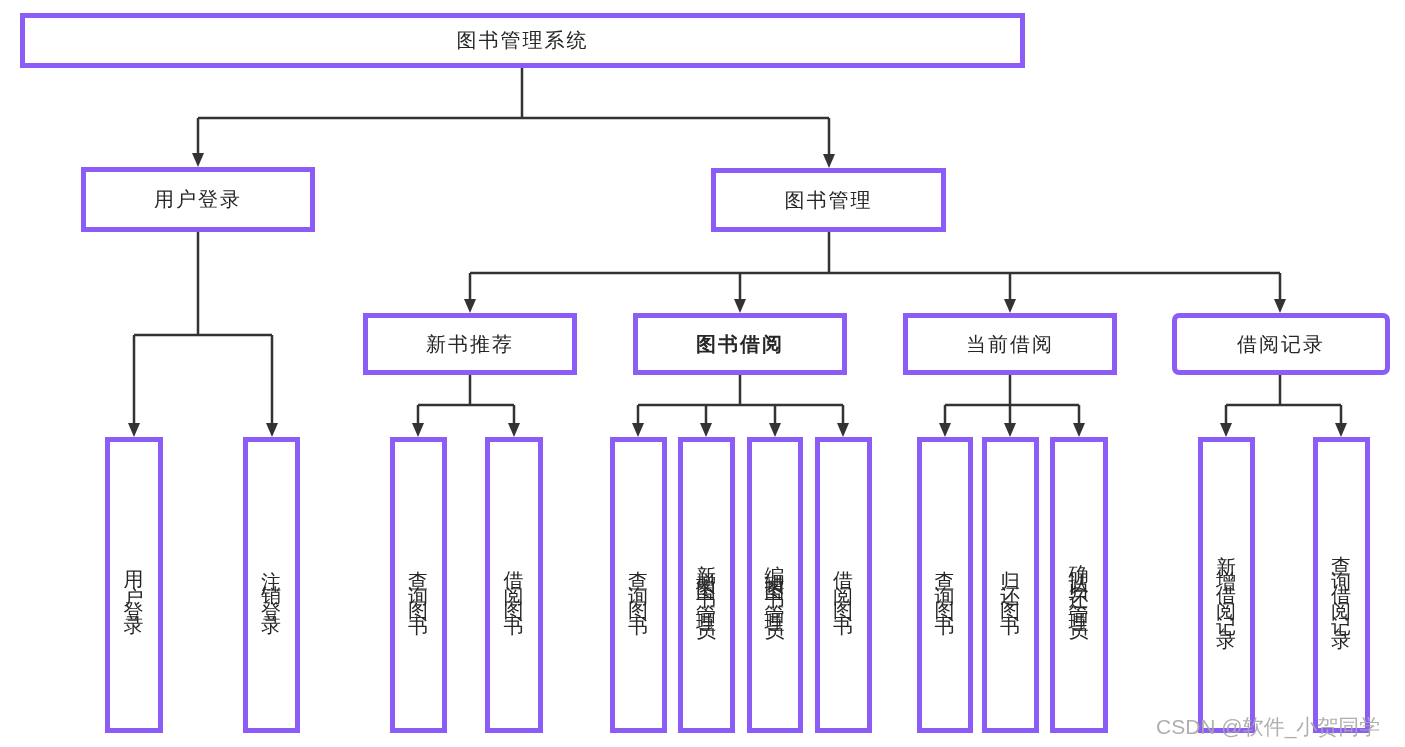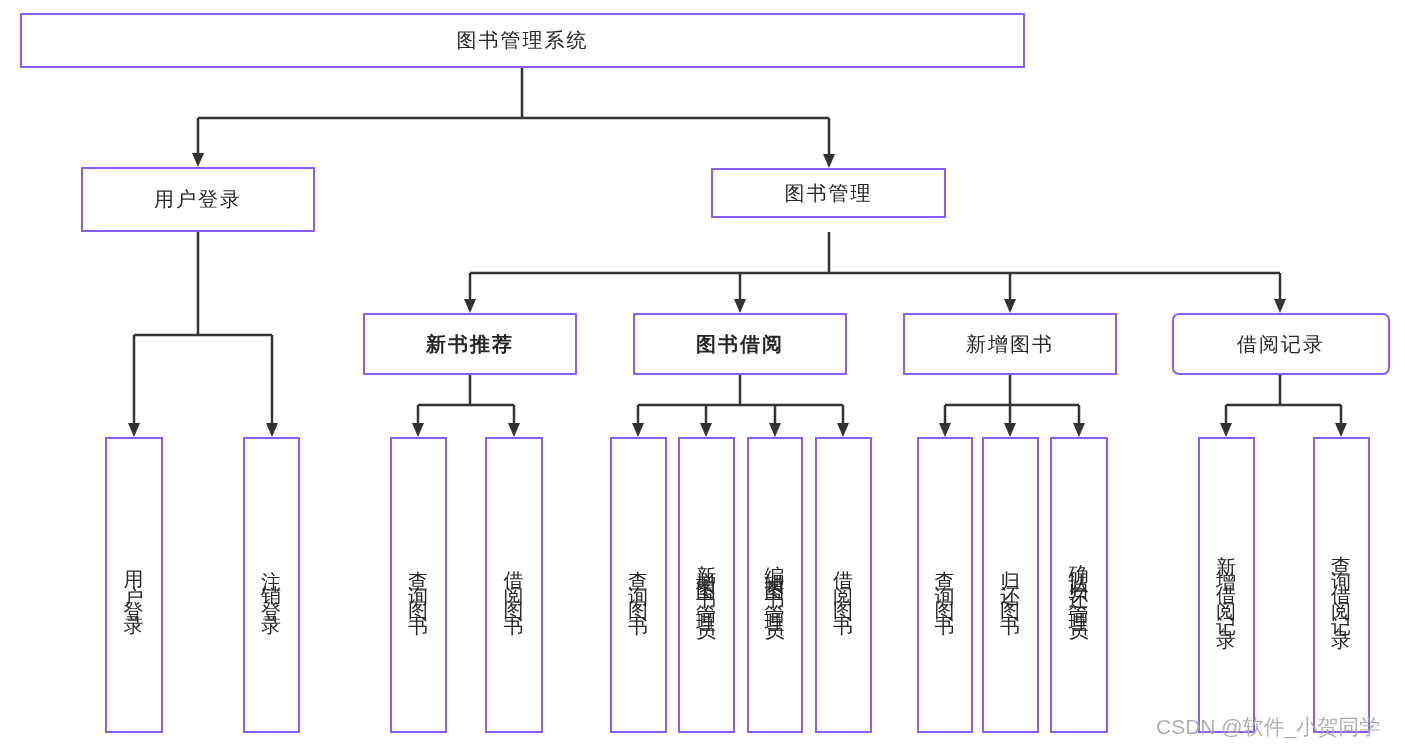--- a/index.html
+++ b/index.html
@@ -8,39 +8,39 @@
     width:1405px;height:747px;
     background:#ffffff;
     overflow:hidden;
     font-family:"Liberation Sans","DejaVu Sans",sans-serif;
   }
   #wires{position:absolute;left:0;top:0;z-index:1;}
   .box{
     position:absolute;
     box-sizing:border-box;
     background:#ffffff;
-    border:2px solid #8b5cf6;
+    border:5px solid #8b5cf6;
     display:flex;align-items:center;justify-content:center;
     color:#262626;
     z-index:2;
   }
   .hbox{font-size:20px;letter-spacing:2px;white-space:nowrap;}
   .vbox{
     writing-mode:vertical-rl;
     text-orientation:mixed;
     font-size:20px;
     letter-spacing:15px;
     line-height:1;
   }
   .vbox.long{letter-spacing:8px;}
   
   .n-root{left:20px;top:13px;width:1005px;height:55px;}
   .n-user-login{left:81px;top:167px;width:234px;height:65px;}
-  .n-book-mgmt{left:711px;top:168px;width:235px;height:50px;}
-  .n-new-book-rec{left:363px;top:313px;width:214px;height:62px;font-weight:bold;}
+  .n-book-mgmt{left:711px;top:168px;width:235px;height:64px;}
+  .n-new-book-rec{left:363px;top:313px;width:214px;height:62px;}
   .n-book-borrow{left:633px;top:313px;width:214px;height:62px;font-weight:bold;}
   .n-current-borrow{left:903px;top:313px;width:214px;height:62px;}
   .n-borrow-records{left:1172px;top:313px;width:218px;height:62px;border-radius:7px;}
   .leaf{top:437px;height:296px;}
   .n-leaf-user-login{left:105px;width:58px;}
   .n-leaf-logout{left:243px;width:57px;}
   .n-leaf-query1{left:390px;width:57px;}
   .n-leaf-borrow1{left:485px;width:58px;}
   .n-leaf-query2{left:610px;width:57px;}
   .n-leaf-add-book{left:678px;width:57px;}
@@ -105,21 +105,21 @@
     </g>
   </svg>
 
   <div class="box hbox n-root">图书管理系统</div>
 
   <div class="box hbox n-user-login">用户登录</div>
   <div class="box hbox n-book-mgmt">图书管理</div>
 
   <div class="box hbox n-new-book-rec">新书推荐</div>
   <div class="box hbox n-book-borrow">图书借阅</div>
-  <div class="box hbox n-current-borrow">新增图书</div>
+  <div class="box hbox n-current-borrow">当前借阅</div>
   <div class="box hbox n-borrow-records">借阅记录</div>
 
   <div class="box vbox leaf n-leaf-user-login">用户登录</div>
   <div class="box vbox leaf n-leaf-logout">注销登录</div>
 
   <div class="box vbox leaf n-leaf-query1">查询图书</div>
   <div class="box vbox leaf n-leaf-borrow1">借阅图书</div>
 
   <div class="box vbox leaf n-leaf-query2">查询图书</div>
   <div class="box vbox long leaf n-leaf-add-book">新增图书（管理员）</div>

